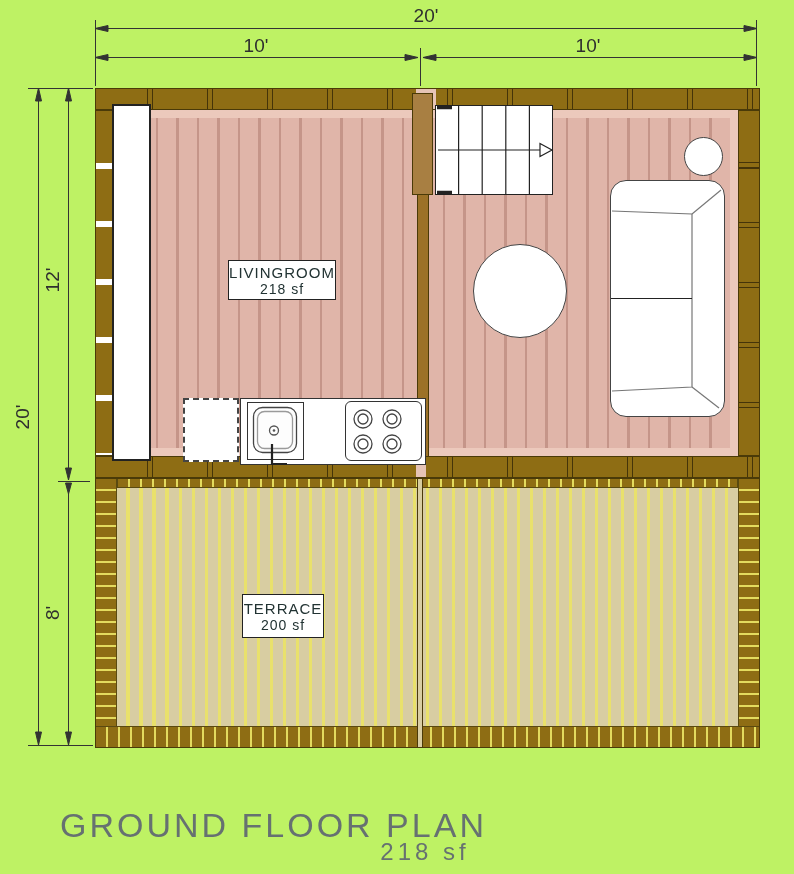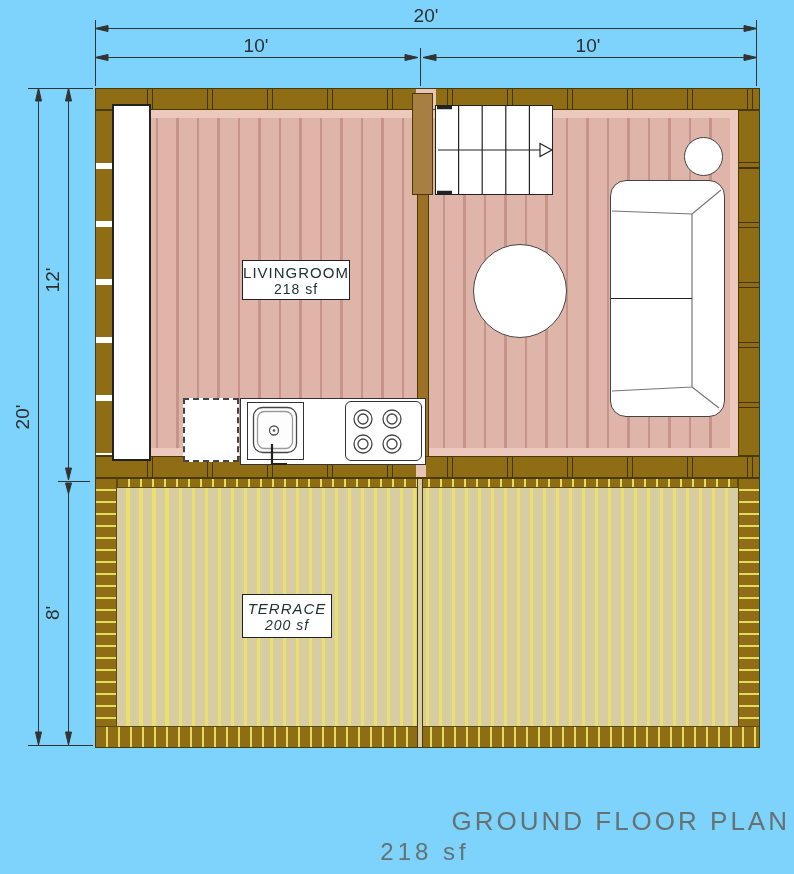--- a/index.html
+++ b/index.html
@@ -1,16 +1,16 @@
 <!DOCTYPE html>
 <html><head>
 <meta charset="utf-8">
 <style>
   html,body{margin:0;padding:0;background:#fff;}
-  #canvas{position:relative;width:794px;height:874px;background:#7dd3fc;overflow:hidden;
+  #canvas{position:relative;width:794px;height:874px;background:#bef264;overflow:hidden;
           font-family:"Liberation Sans",sans-serif;}
   .abs{position:absolute;box-sizing:border-box;}
   
   .wall-h{background-color:#8e6d14;
     background-image:repeating-linear-gradient(90deg,#8e6d14 0 51px,#453409 51px 52.5px,#8e6d14 52.5px 56px,#453409 56px 57.5px,#8e6d14 57.5px 60px);
     border:1px solid #4a3a08;}
   .wall-left{background-color:#8e6d14;
     background-image:repeating-linear-gradient(180deg,#8e6d14 0 52px,#ffffff 52px 58px);
     border:1px solid #4a3a08;}
   .wall-right{background-color:#8e6d14;
@@ -39,21 +39,21 @@
   .b15g{border:1.5px solid #444;}
   .dashed{border:2px dashed #444;}
   .round{border-radius:50%;}
   
   .dim-label{width:60px;height:20px;text-align:center;font-size:19px;color:#2f2f2f;line-height:20px;}
   .vlabel{transform:rotate(-90deg);}
   .room-tag{background:#fff;border:1.5px solid #222;display:flex;flex-direction:column;
     align-items:center;justify-content:center;color:#223333;}
   .room-tag .rname{font-size:15px;letter-spacing:1px;line-height:17px;}
   .room-tag .rarea{font-size:14px;letter-spacing:1px;line-height:16px;}
-  .title-1{left:60px;top:806px;width:730px;text-align:right;font-size:26px;letter-spacing:3px;color:#667171;}
+  .title-1{left:60px;top:806px;width:730px;text-align:left;font-size:34px;letter-spacing:3px;color:#667171;}
   .title-2{left:60px;top:838px;width:730px;text-align:center;font-size:24px;letter-spacing:4px;color:#667171;}
   svg.overlay{left:0;top:0;pointer-events:none;}
 </style>
 </head>
 <body>
 
 <div id="canvas">
 
   <div class="abs floor-living" style="left:117px;top:110px;width:621px;height:346px;"></div>
   <div class="abs floor-terrace" style="left:117px;top:488px;width:621px;height:238px;"></div>
@@ -159,25 +159,25 @@
     </g>
   </svg>
 
   <div class="abs dim-label" style="left:396px;top:6px;">20'</div>
   <div class="abs dim-label" style="left:226px;top:36px;">10'</div>
   <div class="abs dim-label" style="left:558px;top:36px;">10'</div>
   <div class="abs dim-label vlabel" style="left:-7px;top:407px;">20'</div>
   <div class="abs dim-label vlabel" style="left:23px;top:270px;">12'</div>
   <div class="abs dim-label vlabel" style="left:23px;top:603px;">8'</div>
 
-  <div class="abs room-tag" style="left:228px;top:260px;width:108px;height:40px;margin-left:14px;">
+  <div class="abs room-tag" style="left:228px;top:260px;width:108px;height:40px;">
     <div class="rname">LIVINGROOM</div>
     <div class="rarea">218 sf</div>
   </div>
-  <div class="abs room-tag" style="left:242px;top:594px;width:90px;height:44px;font-style:italic;">
+  <div class="abs room-tag" style="left:242px;top:594px;width:82px;height:44px;">
     <div class="rname">TERRACE</div>
     <div class="rarea">200 sf</div>
   </div>
 
   <div class="abs title-1">GROUND FLOOR PLAN</div>
   <div class="abs title-2">218 sf</div>
 
 </div>
 
 </body></html>

